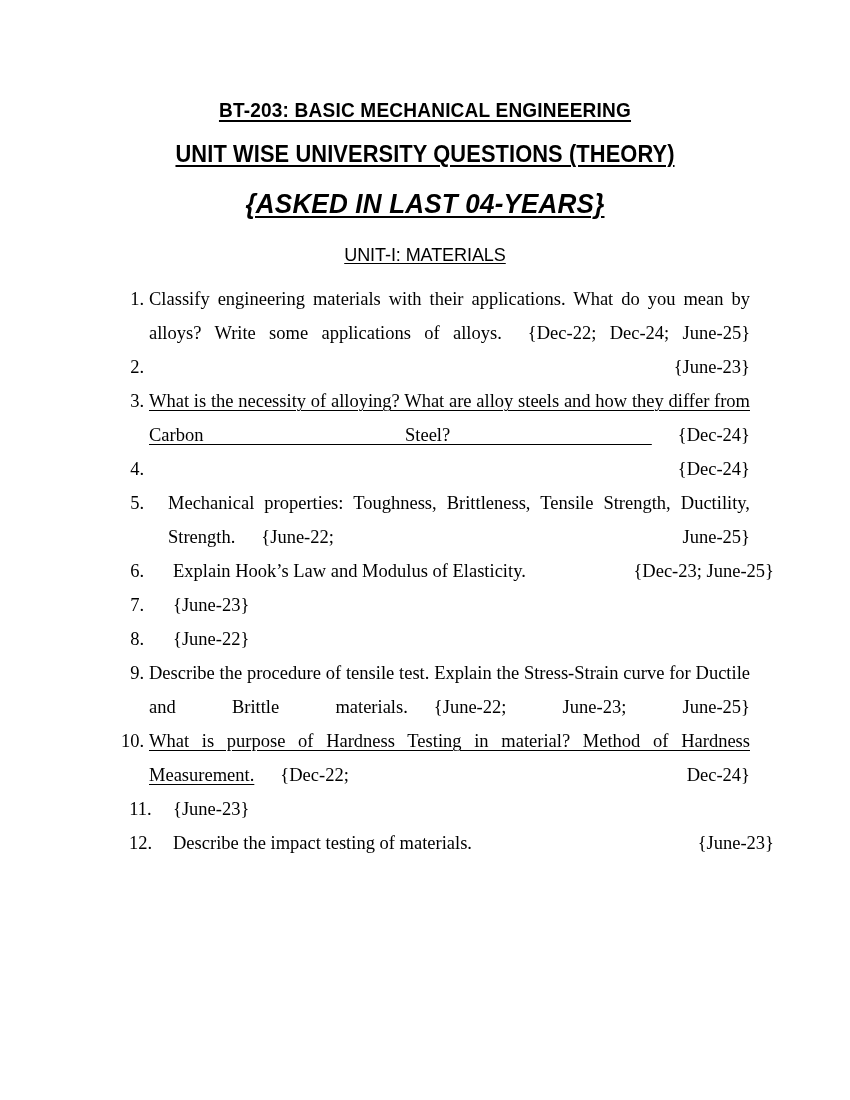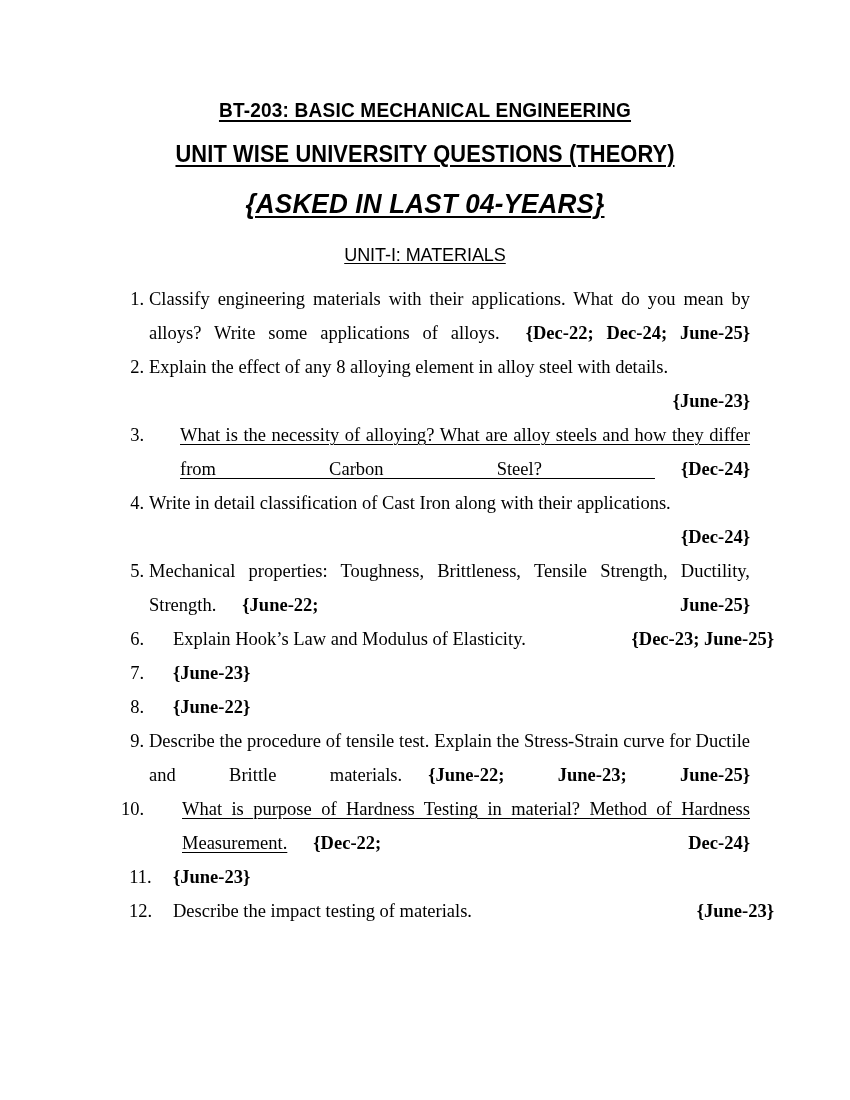--- a/index.html
+++ b/index.html
@@ -121,21 +121,21 @@
     text-align-last: left;
   }
 
   .qtext.ul {
     text-decoration: underline;
     text-underline-offset: 2.5px;
     text-decoration-thickness: 1.1px;
   }
 
   .year {
-    font-weight: bold;
+    font-weight: normal;
     white-space: nowrap;
   }
   .tail-row {
     display: flex;
     justify-content: space-between;
     align-items: center;
     width: 100%;
     margin-left: 24px;
   }
   .tail-row .lead { white-space: pre-wrap; }
@@ -166,33 +166,33 @@
     <span class="u">UNIT-I: MATERIALS</span>
   </div>
 
   <div class="qlist" id="question-list">
       <div class="qitem">
         <span class="qnum">1.</span>
         <span class="qbody justify" style="text-align-last: justify;"><span class="qtext">Classify engineering materials with their applications. What do you mean by alloys? Write some applications of alloys.</span><span style="display: inline-block; min-width: 26px;"></span><span class="year">{Dec-22; Dec-24; June-25}</span></span>
       </div>
       <div class="qitem">
         <span class="qnum">2.</span>
-        <span class="qbody"><span class="qtext">Explain the effect of any 8 alloying element in alloy steel with details.</span><span class="year-right"><span class="year">{June-23}</span></span></span>
+        <span class="qbody"><span class="year-right"><span class="year">{June-23}</span></span></span>
       </div>
       <div class="qitem">
         <span class="qnum">3.</span>
-        <span class="qbody justify" style="text-align-last: justify; margin-left: 31px;"><span class="qtext ul">What is the necessity of alloying? What are alloy steels and how they differ from Carbon Steel? </span><span style="display: inline-block; min-width: 26px;"></span><span class="year">{Dec-24}</span></span>
+        <span class="qbody justify" style="text-align-last: justify;"><span class="qtext ul">What is the necessity of alloying? What are alloy steels and how they differ from Carbon Steel? </span><span style="display: inline-block; min-width: 26px;"></span><span class="year">{Dec-24}</span></span>
       </div>
       <div class="qitem">
         <span class="qnum">4.</span>
-        <span class="qbody"><span class="qtext">Write in detail classification of Cast Iron along with their applications.</span><span class="year-right"><span class="year">{Dec-24}</span></span></span>
+        <span class="qbody"><span class="year-right"><span class="year">{Dec-24}</span></span></span>
       </div>
       <div class="qitem">
         <span class="qnum">5.</span>
-        <span class="qbody justify" style="text-align-last: justify;"><span class="qtext">Mechanical properties: Toughness, Brittleness, Tensile Strength, Ductility, Strength.</span><span style="display: inline-block; min-width: 26px;"></span><span class="year">{June-22; June-25}</span></span>
+        <span class="qbody justify" style="text-align-last: justify; margin-left: 19px;"><span class="qtext">Mechanical properties: Toughness, Brittleness, Tensile Strength, Ductility, Strength.</span><span style="display: inline-block; min-width: 26px;"></span><span class="year">{June-22; June-25}</span></span>
       </div>
       <div class="qitem">
         <span class="qnum">6.</span>
         <span class="qbody">
           <span class="tail-row">
             <span class="lead"><span class="qtext">Explain Hook’s Law and Modulus of Elasticity.</span></span>
             <span class="year">{Dec-23; June-25}</span>
           </span>
         </span>
       </div>
@@ -211,21 +211,21 @@
             <span class="year">{June-22}</span>
           </span>
         </span>
       </div>
       <div class="qitem">
         <span class="qnum">9.</span>
         <span class="qbody justify" style="text-align-last: justify;"><span class="qtext">Describe the procedure of tensile test. Explain the Stress-Strain curve for Ductile and Brittle materials.</span><span style="display: inline-block; min-width: 26px;"></span><span class="year">{June-22; June-23; June-25}</span></span>
       </div>
       <div class="qitem">
         <span class="qnum">10.</span>
-        <span class="qbody justify" style="text-align-last: justify; margin-left: 33px;"><span class="qtext ul">What is purpose of Hardness Testing in material? Method of Hardness Measurement.</span><span style="display: inline-block; min-width: 26px;"></span><span class="year">{Dec-22; Dec-24}</span></span>
+        <span class="qbody justify" style="text-align-last: justify;"><span class="qtext ul">What is purpose of Hardness Testing in material? Method of Hardness Measurement.</span><span style="display: inline-block; min-width: 26px;"></span><span class="year">{Dec-22; Dec-24}</span></span>
       </div>
       <div class="qitem tight">
         <span class="qnum">11.</span>
         <span class="qbody">
           <span class="tail-row">
             <span class="year">{June-23}</span>
           </span>
         </span>
       </div>
       <div class="qitem tight">

